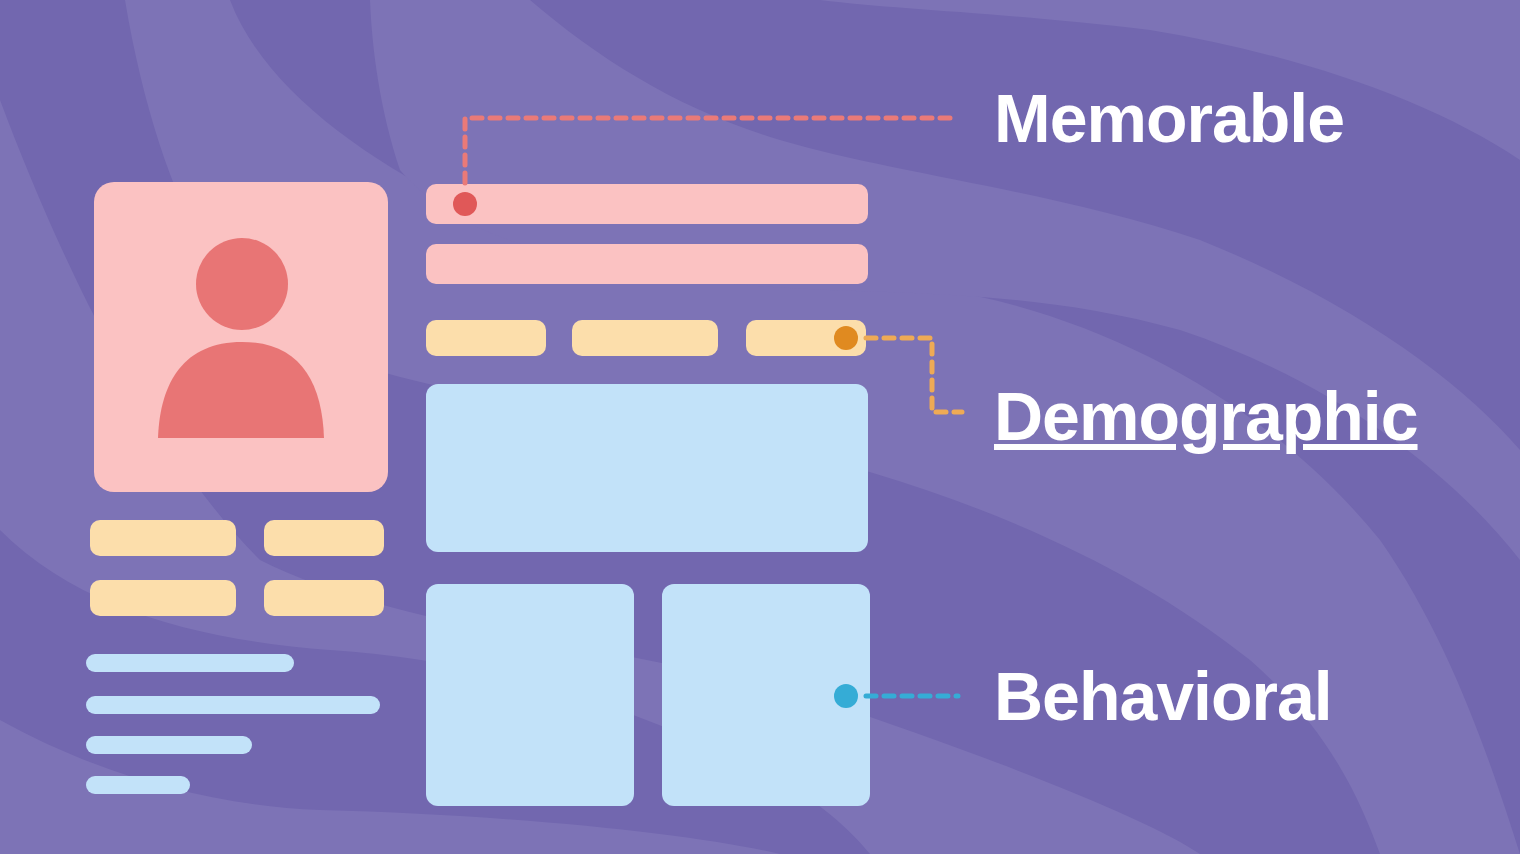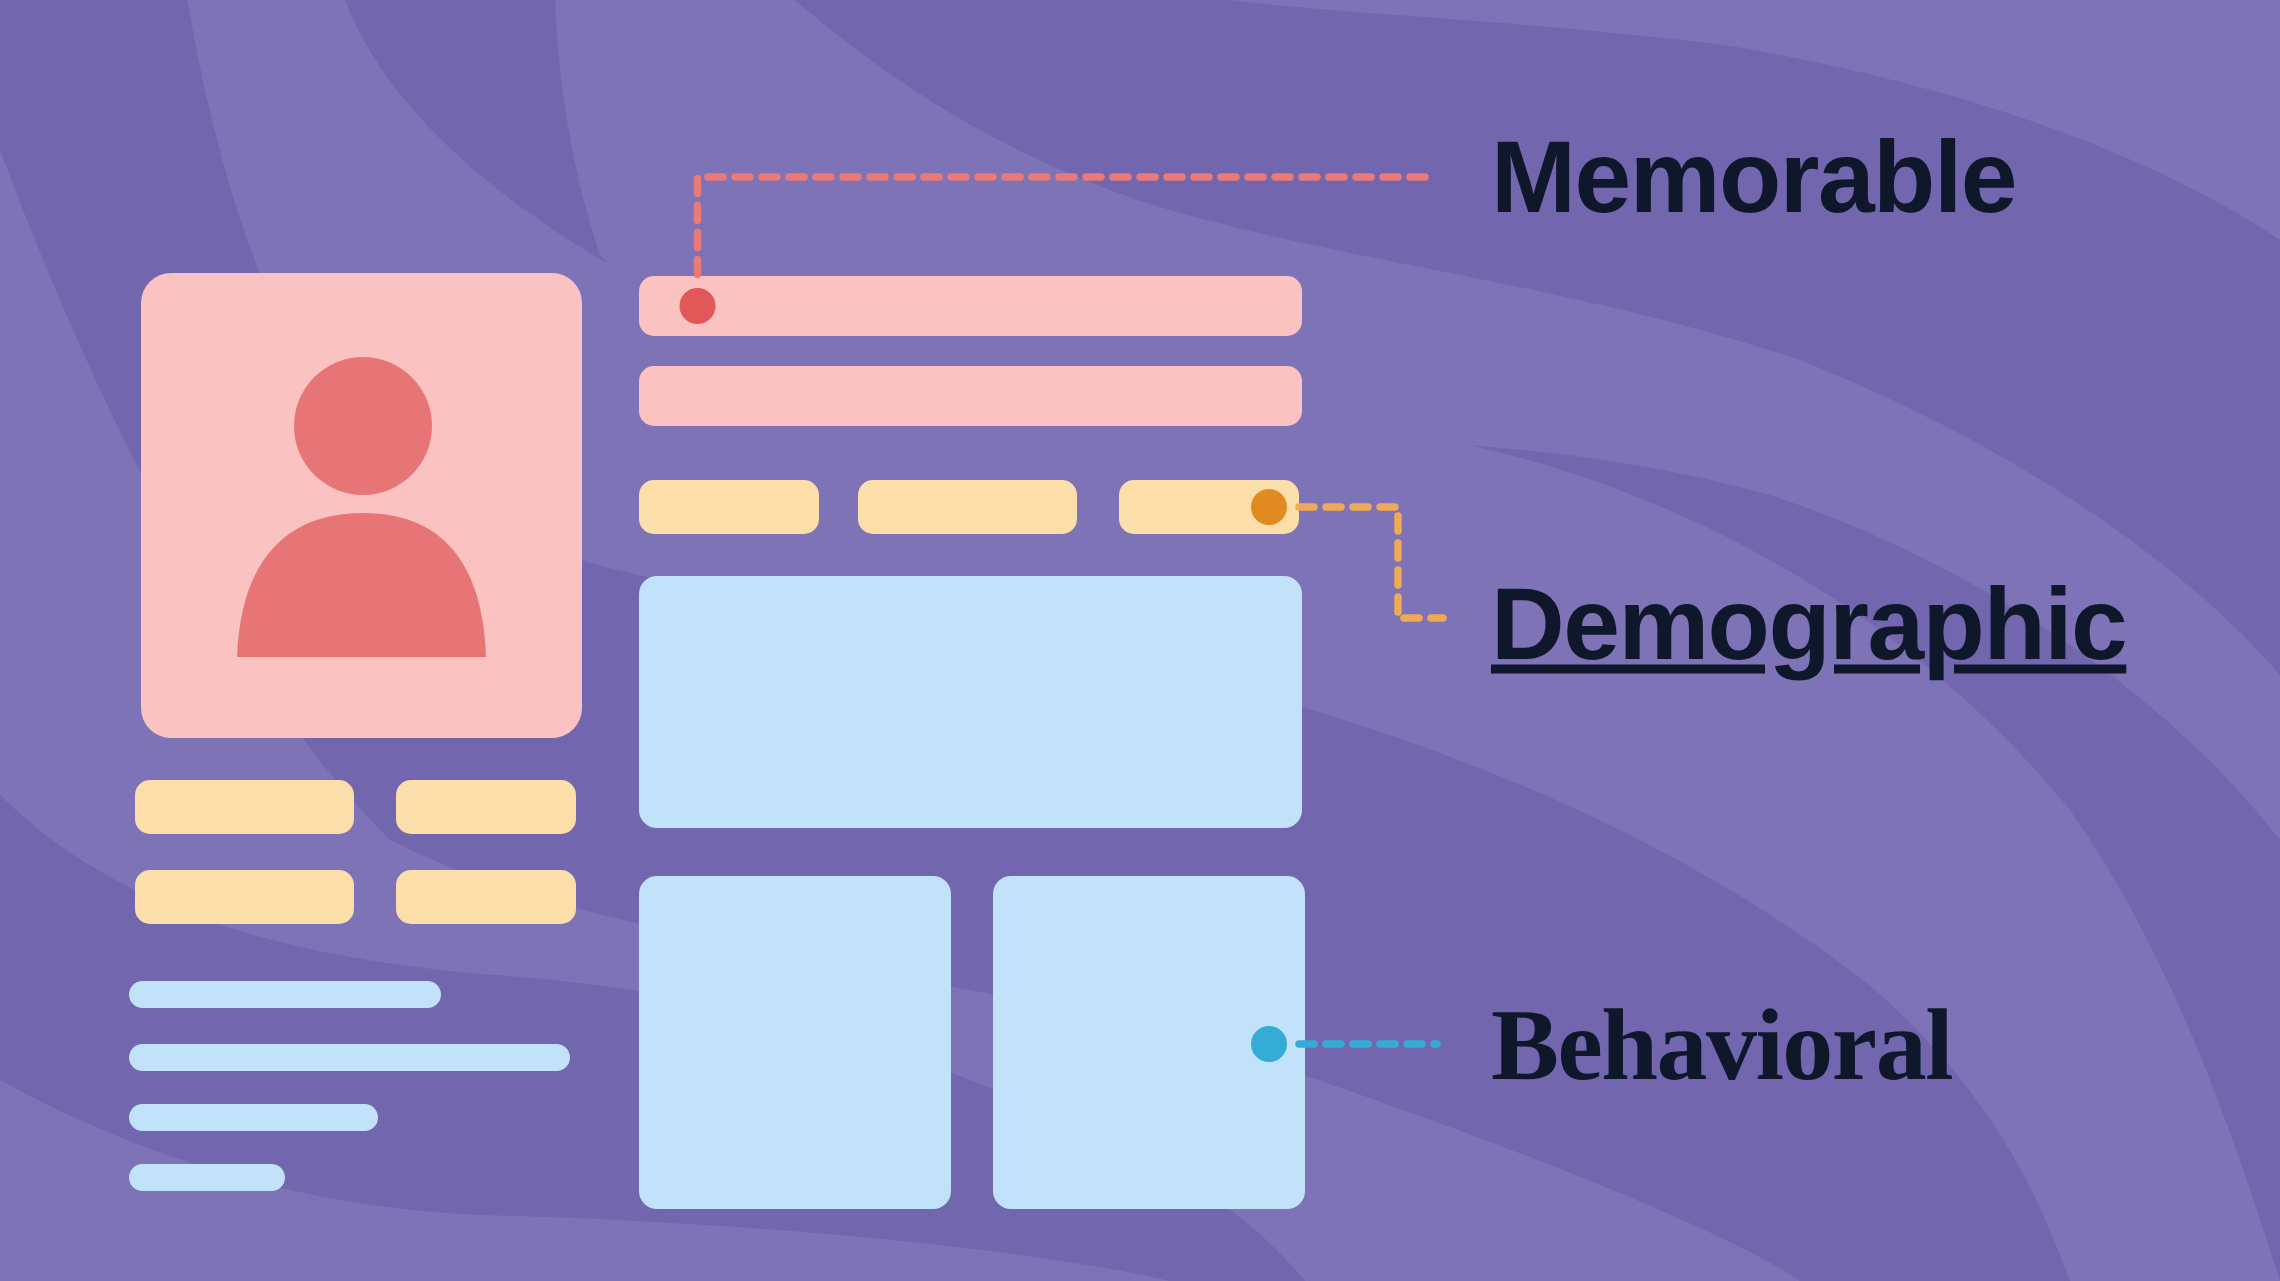--- a/index.html
+++ b/index.html
@@ -3,21 +3,21 @@
 <meta charset="utf-8">
 <style>
   html, body { margin: 0; padding: 0; }
   body { width: 1520px; height: 854px; overflow: hidden; background: #7267af; position: relative; font-family: "Liberation Sans", sans-serif; }
   .bg { position: absolute; left: 0; top: 0; width: 1520px; height: 854px; }
   .card { position: absolute; border-radius: 12px; }
   .pink { background: #fbc2c2; }
   .peach { background: #fcdeab; }
   .blue { background: #c2e2f9; }
   .pill { position: absolute; border-radius: 9px; background: #c2e2f9; }
-  .label { position: absolute; color: #0f172a; font-weight: bold; font-size: 68px; letter-spacing: -1px; line-height: 1; white-space: nowrap; }
+  .label { position: absolute; color: #ffffff; font-weight: bold; font-size: 68px; letter-spacing: -1px; line-height: 1; white-space: nowrap; }
   .overlay { position: absolute; left: 0; top: 0; width: 1520px; height: 854px; pointer-events: none; }
 </style>
 </head>
 <body>
 
 <svg class="bg" viewBox="0 0 1520 854" xmlns="http://www.w3.org/2000/svg">
   <rect width="1520" height="854" fill="#7267af"></rect>
   <path d="M0 100 C60 260 150 450 260 560 C400 630 600 640 820 700 C1000 760 1150 820 1200 854 L0 854 L0 820 C120 840 200 860 0 854 Z" fill="#7d73b6"></path>
   <path d="M0 0 L125 0 C150 150 200 270 260 320 C350 380 500 400 700 430 C900 470 1100 540 1250 660 C1330 730 1360 800 1380 854 L1520 854 L1520 854 C1490 760 1450 640 1380 540 C1250 380 1050 290 860 280 C700 280 560 240 450 200 C350 150 260 80 230 0 Z" fill="#7d73b6"></path>
   <path d="M370 0 L530 0 C600 60 680 110 780 140 C900 175 1050 190 1200 240 C1350 300 1460 380 1520 450 L1520 560 C1450 470 1330 380 1180 330 C1000 280 850 300 700 280 C560 260 460 240 400 170 C380 110 372 50 370 0 Z" fill="#7d73b6"></path>
@@ -66,13 +66,13 @@
   <circle cx="846" cy="338" r="12" fill="#e08a20"></circle>
 
   <g fill="none" stroke="#35acd6" stroke-width="5" stroke-linecap="round" stroke-dasharray="10 8">
     <path d="M866 696 L958 696"></path>
   </g>
   <circle cx="846" cy="696" r="12" fill="#35acd6"></circle>
 </svg>
 
 <div class="label" style="left:994px; top:84px;">Memorable</div>
 <div class="label" style="left:994px; top:382px;text-decoration:underline;">Demographic</div>
-<div class="label" style="left:994px; top:662px;font-family:Liberation Serif, serif;">Behavioral</div>
+<div class="label" style="left:994px; top:662px;">Behavioral</div>
 
 </body></html>

